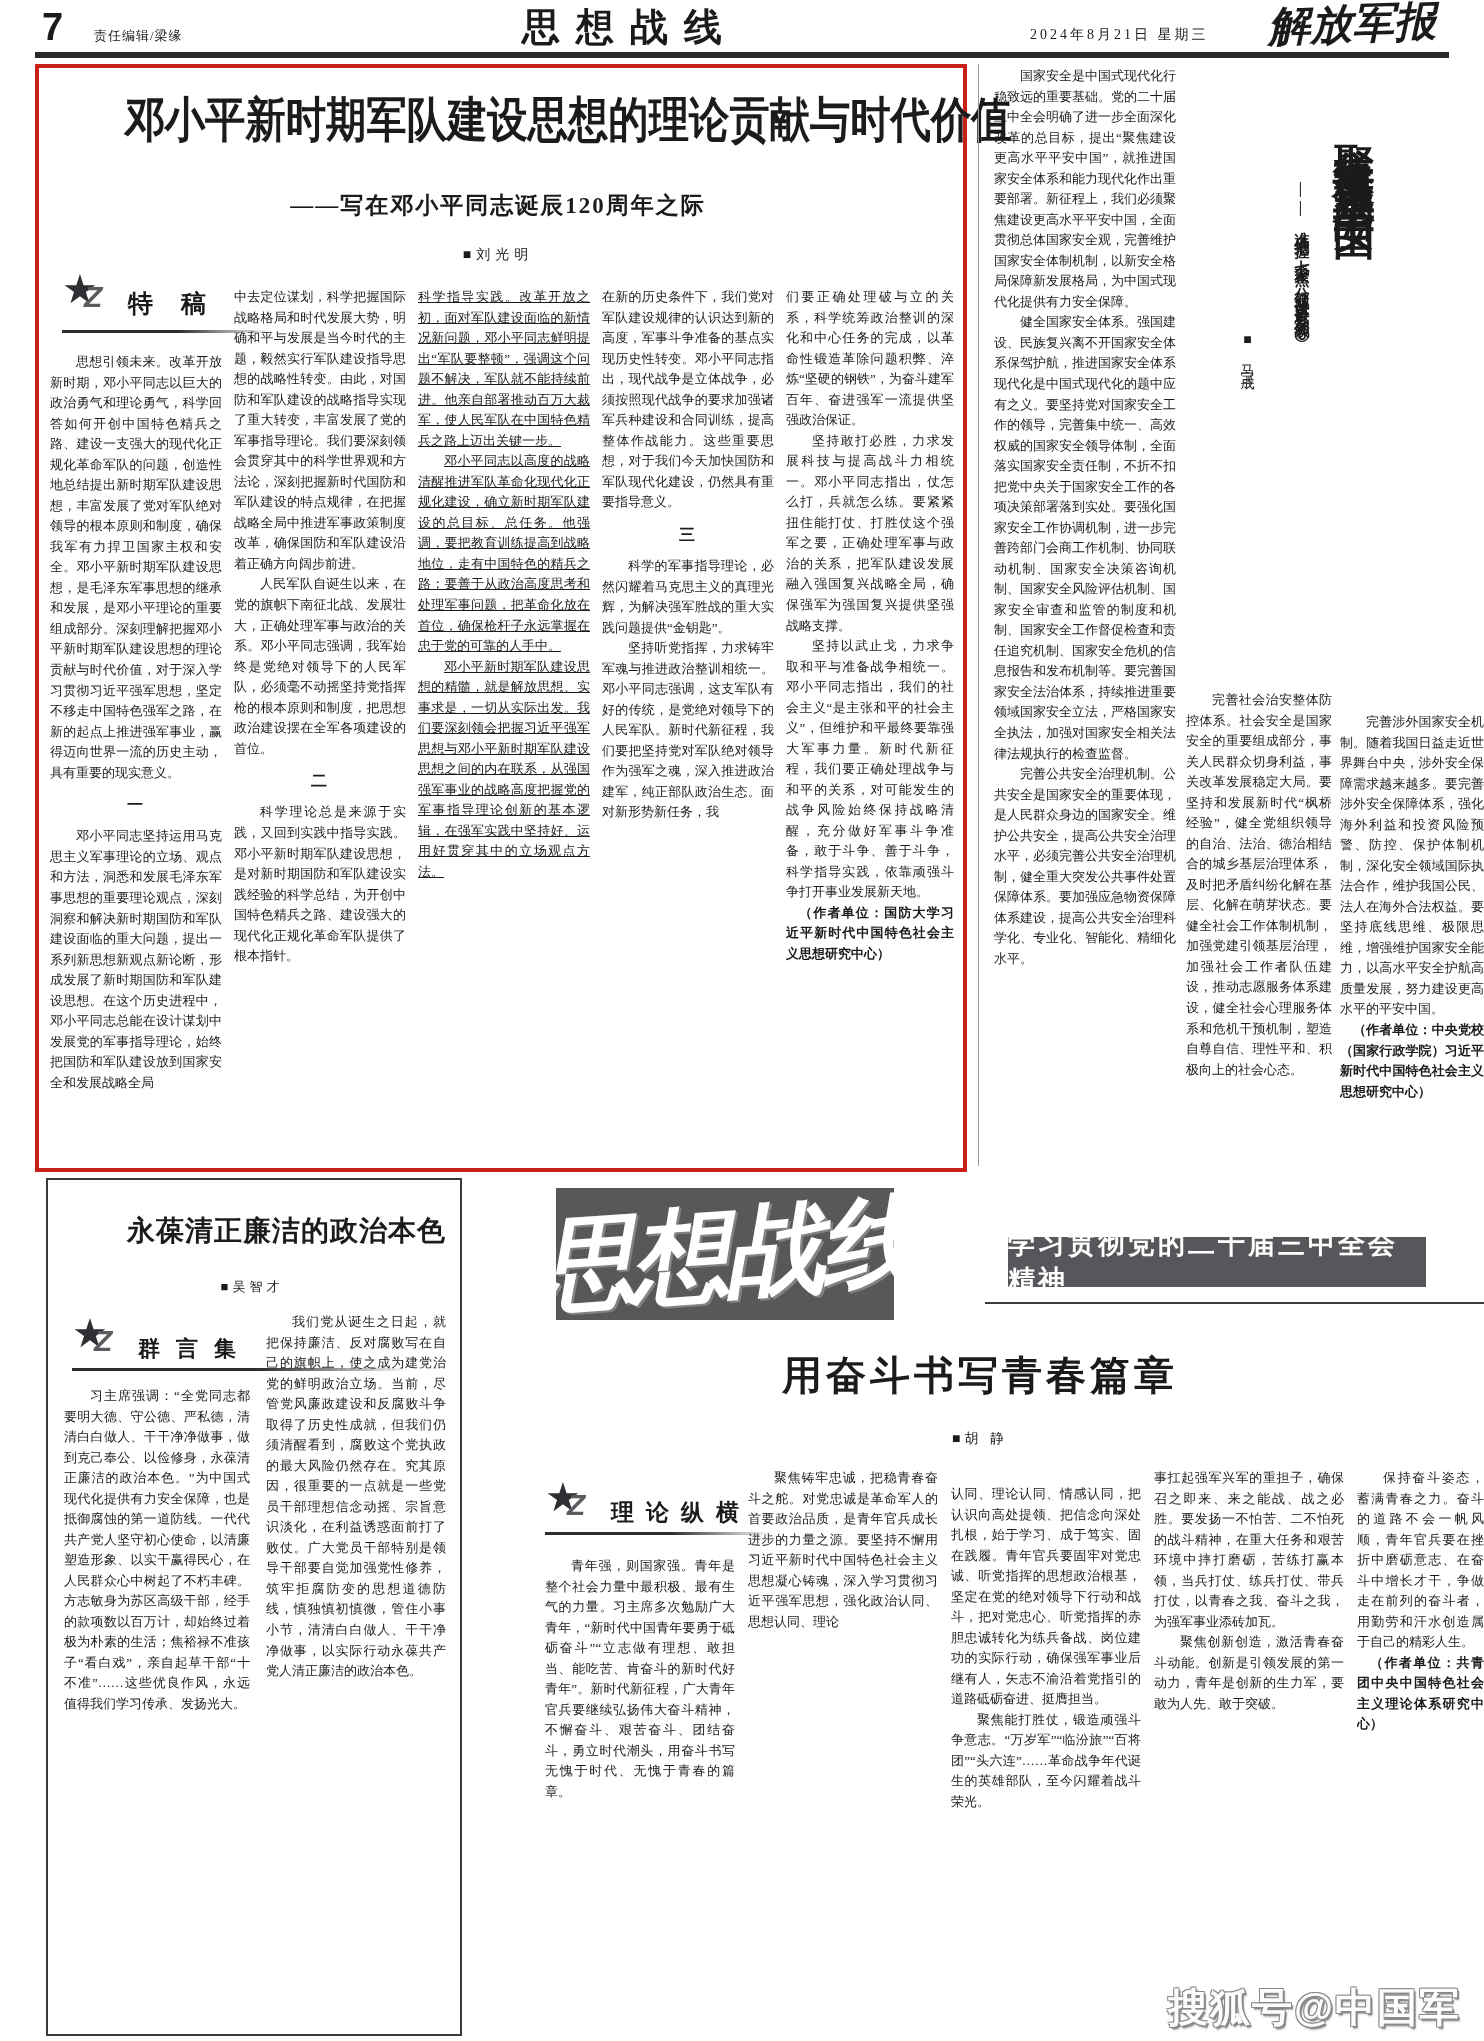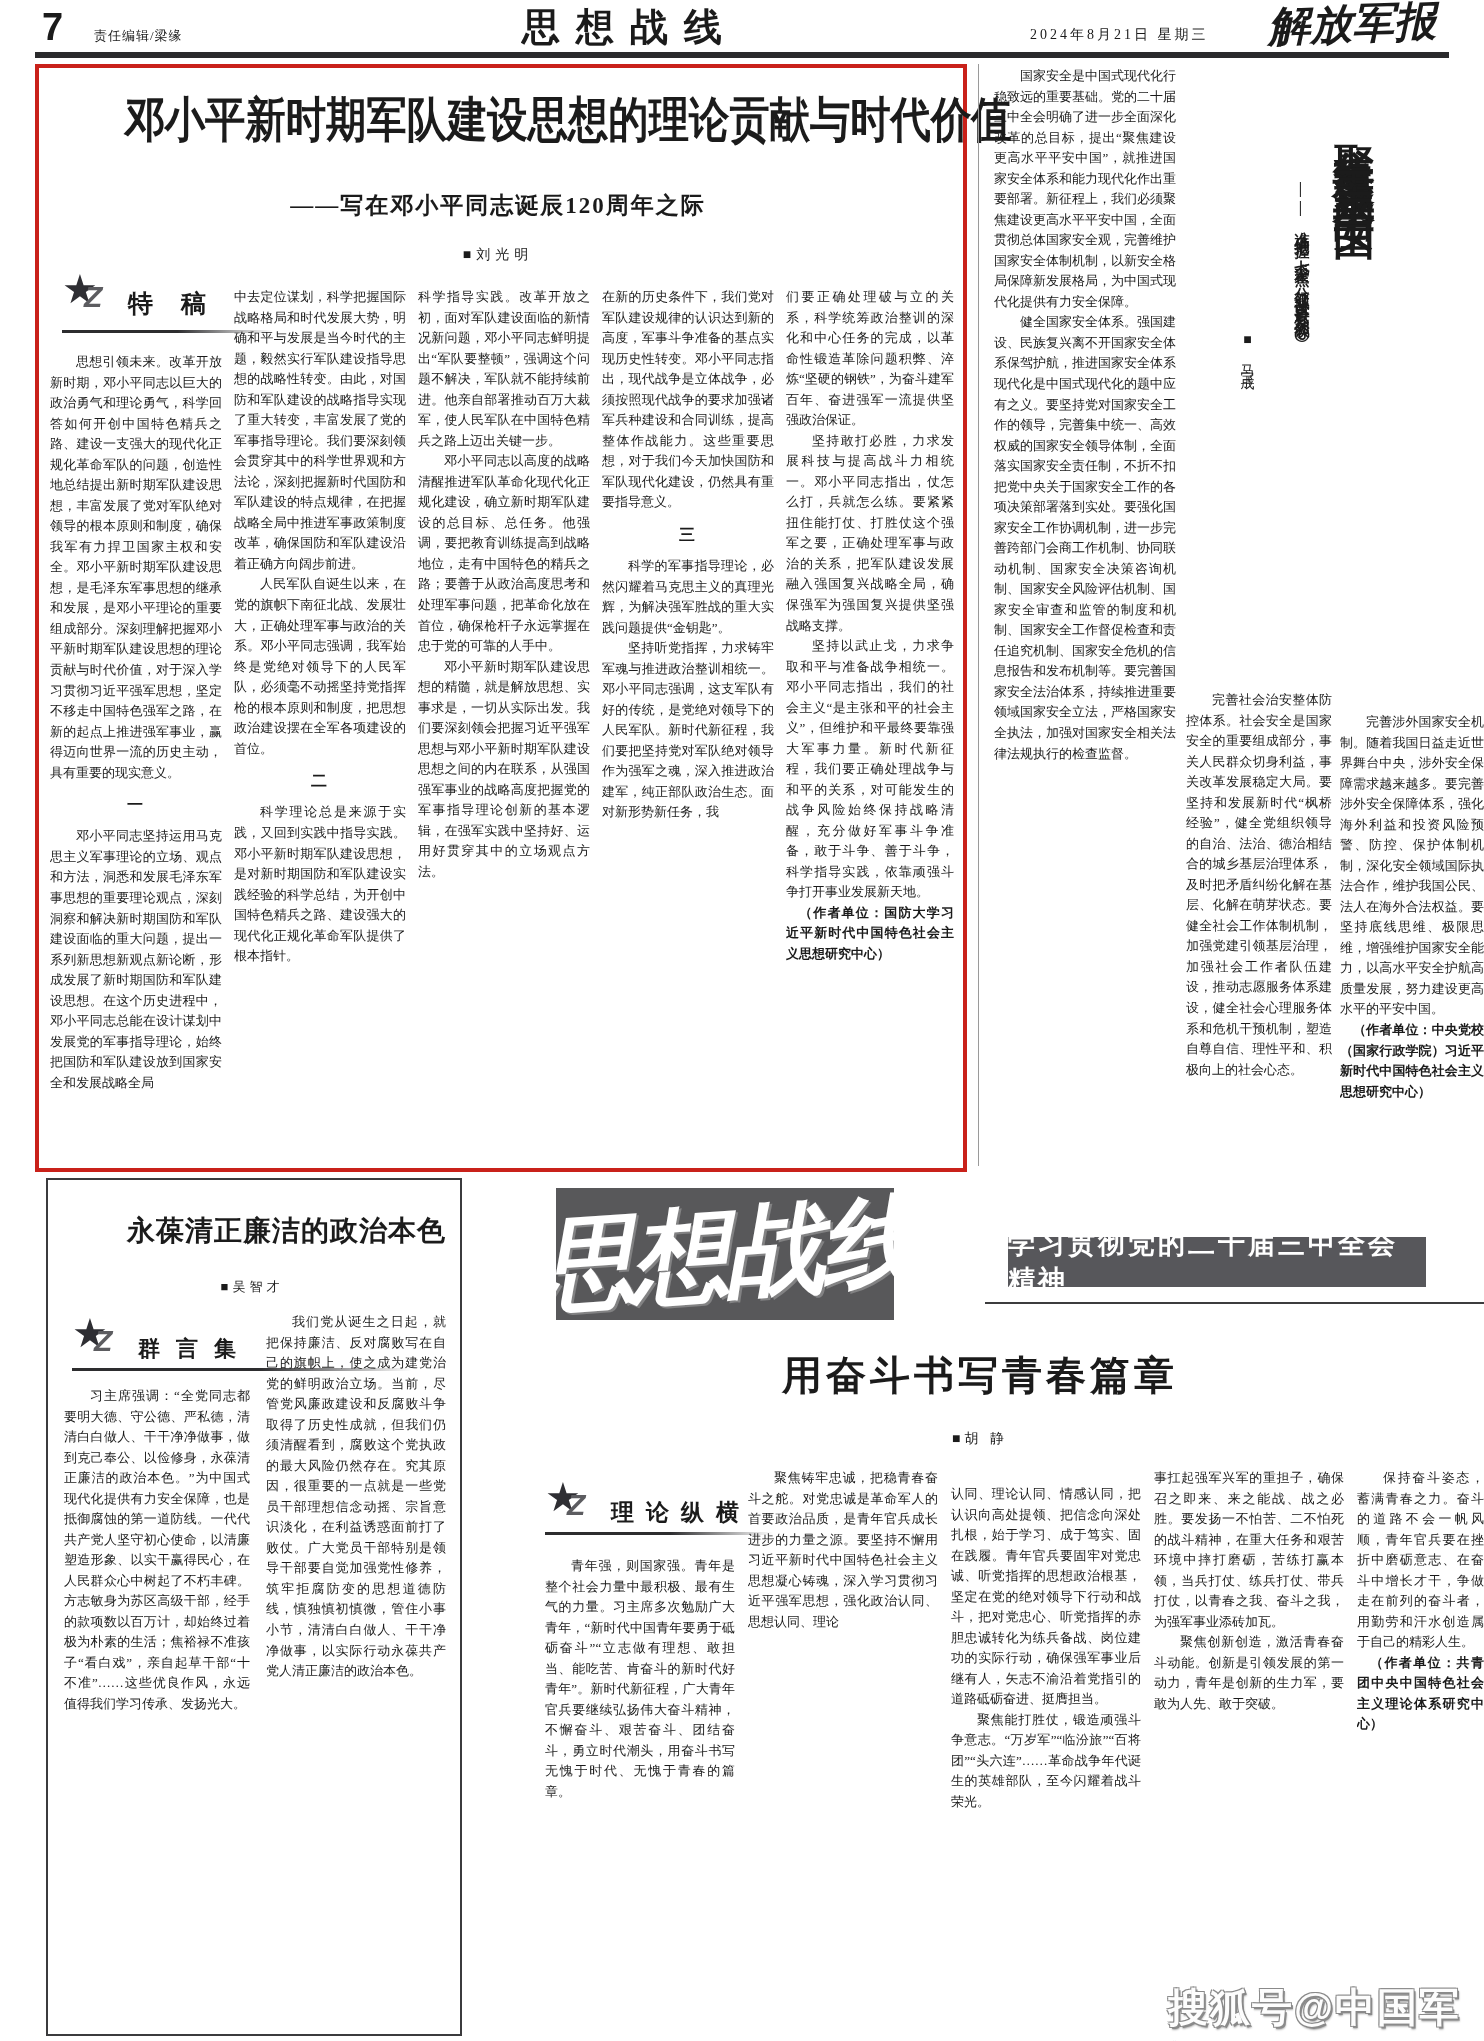--- a/index.html
+++ b/index.html
@@ -40,21 +40,21 @@
 
   
   .col{font-size:13px;line-height:1.58;text-align:justify;overflow:hidden;}
   .col p{margin:0;text-indent:2em;}
   .col p.cont{text-indent:0;}
   .col p.unit{font-weight:bold;text-indent:1em;}
   .secmark{text-align:center;font-weight:bold;font-size:16px;letter-spacing:2px;margin:9px 0;}
 
   .ma-c1{left:50px;top:352px;width:172px;height:800px;}
   .ma-c2{left:234px;top:287px;width:172px;height:866px;}
-  .ma-c3{left:418px;top:287px;width:172px;height:866px;}
+  .ma-c3{left:418px;top:287px;width:172px;height:866px;text-decoration:underline;}
   .ma-c4{left:602px;top:287px;width:172px;height:866px;}
   .ma-c5{left:786px;top:287px;width:168px;height:866px;}
 
   
   .vdiv{left:978px;top:64px;width:1px;height:1102px;background:#9a9a9a;}
   .sa-c1{left:994px;top:66px;width:182px;height:1160px;}
   .sa-c2{left:1186px;top:690px;width:146px;height:540px;}
   .sa-c3{left:1340px;top:712px;width:144px;height:518px;}
   .vert{writing-mode:vertical-rl;}
   .sa-author{left:1238px;top:332px;font-size:14px;letter-spacing:6px;}
@@ -152,20 +152,21 @@
       <p class="cont">们要正确处理破与立的关系，科学统筹政治整训的深化和中心任务的完成，以革命性锻造革除问题积弊、淬炼“坚硬的钢铁”，为奋斗建军百年、奋进强军一流提供坚强政治保证。</p>
       <p>坚持敢打必胜，力求发展科技与提高战斗力相统一。邓小平同志指出，仗怎么打，兵就怎么练。要紧紧扭住能打仗、打胜仗这个强军之要，正确处理军事与政治的关系，把军队建设发展融入强国复兴战略全局，确保强军为强国复兴提供坚强战略支撑。</p>
       <p>坚持以武止戈，力求争取和平与准备战争相统一。邓小平同志指出，我们的社会主义“是主张和平的社会主义”，但维护和平最终要靠强大军事力量。新时代新征程，我们要正确处理战争与和平的关系，对可能发生的战争风险始终保持战略清醒，充分做好军事斗争准备，敢于斗争、善于斗争，科学指导实践，依靠顽强斗争打开事业发展新天地。</p>
       <p class="unit">（作者单位：国防大学习近平新时代中国特色社会主义思想研究中心）</p>
     </div>
 
   <div class="abs vdiv"></div>
   <div class="abs col sa-c1">
       <p>国家安全是中国式现代化行稳致远的重要基础。党的二十届三中全会明确了进一步全面深化改革的总目标，提出“聚焦建设更高水平平安中国”，就推进国家安全体系和能力现代化作出重要部署。新征程上，我们必须聚焦建设更高水平平安中国，全面贯彻总体国家安全观，完善维护国家安全体制机制，以新安全格局保障新发展格局，为中国式现代化提供有力安全保障。</p>
       <p>健全国家安全体系。强国建设、民族复兴离不开国家安全体系保驾护航，推进国家安全体系现代化是中国式现代化的题中应有之义。要坚持党对国家安全工作的领导，完善集中统一、高效权威的国家安全领导体制，全面落实国家安全责任制，不折不扣把党中央关于国家安全工作的各项决策部署落到实处。要强化国家安全工作协调机制，进一步完善跨部门会商工作机制、协同联动机制、国家安全决策咨询机制、国家安全风险评估机制、国家安全审查和监管的制度和机制、国家安全工作督促检查和责任追究机制、国家安全危机的信息报告和发布机制等。要完善国家安全法治体系，持续推进重要领域国家安全立法，严格国家安全执法，加强对国家安全相关法律法规执行的检查监督。</p>
+      <p>完善公共安全治理机制。公共安全是国家安全的重要体现，是人民群众身边的国家安全。维护公共安全，提高公共安全治理水平，必须完善公共安全治理机制，健全重大突发公共事件处置保障体系。要加强应急物资保障体系建设，提高公共安全治理科学化、专业化、智能化、精细化水平。</p>
     </div>
   <div class="abs vert sa-author">■马宝成</div>
   <div class="abs vert sa-sub">——准确把握“七个聚焦”分领域改革目标系列谈⑥</div>
   <div class="abs vert sa-title">聚焦建设更高水平平安中国</div>
   <div class="abs col sa-c2">
       <p>完善社会治安整体防控体系。社会安全是国家安全的重要组成部分，事关人民群众切身利益，事关改革发展稳定大局。要坚持和发展新时代“枫桥经验”，健全党组织领导的自治、法治、德治相结合的城乡基层治理体系，及时把矛盾纠纷化解在基层、化解在萌芽状态。要健全社会工作体制机制，加强党建引领基层治理，加强社会工作者队伍建设，推动志愿服务体系建设，健全社会心理服务体系和危机干预机制，塑造自尊自信、理性平和、积极向上的社会心态。</p>
     </div>
   <div class="abs col sa-c3">
       <p>完善涉外国家安全机制。随着我国日益走近世界舞台中央，涉外安全保障需求越来越多。要完善涉外安全保障体系，强化海外利益和投资风险预警、防控、保护体制机制，深化安全领域国际执法合作，维护我国公民、法人在海外合法权益。要坚持底线思维、极限思维，增强维护国家安全能力，以高水平安全护航高质量发展，努力建设更高水平的平安中国。</p>
       <p class="unit">（作者单位：中央党校（国家行政学院）习近平新时代中国特色社会主义思想研究中心）</p>

